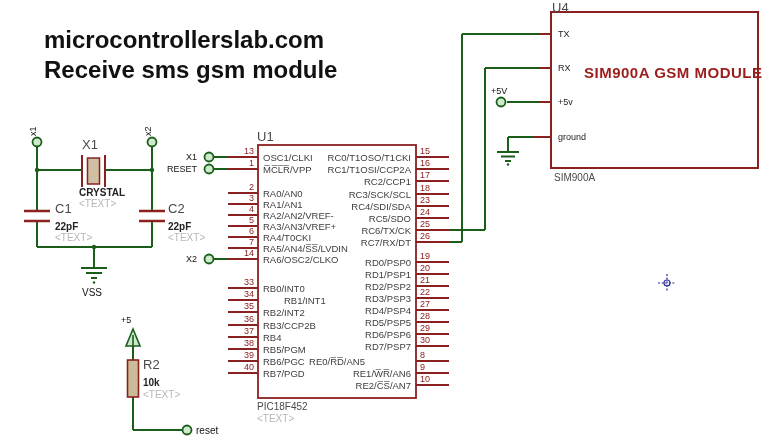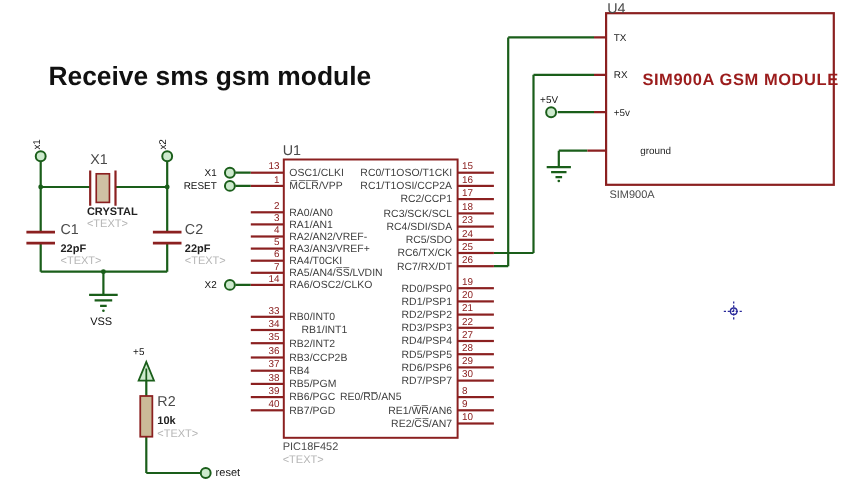--- a/index.html
+++ b/index.html
@@ -88,20 +88,21 @@
     <rect x="258" y="145" width="158" height="253" fill="#ffffff" stroke="#8b2020" stroke-width="1.8"></rect>
 
     <rect x="551" y="12" width="207" height="156" fill="#ffffff" stroke="#8b2020" stroke-width="2"></rect>
 
     <g stroke="#2a2a9a" stroke-width="1.2" fill="none">
       <circle cx="667" cy="283" r="3"></circle>
       <path d="M658 283 H676 M667 274 V292" stroke-dasharray="2 1.6"></path>
     </g>
   </svg>
 
+  <div class="txt title-line" style="left:44px;top:26px;">microcontrollerslab.com</div>
   <div class="txt title-line" style="left:44px;top:56px;">Receive sms gsm module</div>
 
   <div class="txt vert" style="left:24px;top:122px;width:18px;">x1</div>
   <div class="txt vert" style="left:139px;top:122px;width:18px;">x2</div>
   <div class="txt ref" style="left:82px;top:137px;">X1</div>
   <div class="txt val" style="left:79px;top:187px;">CRYSTAL</div>
   <div class="txt ph" style="left:79px;top:198px;">&lt;TEXT&gt;</div>
   <div class="txt ref" style="left:55px;top:201px;">C1</div>
   <div class="txt val" style="left:55px;top:221px;">22pF</div>
   <div class="txt ph" style="left:55px;top:232px;">&lt;TEXT&gt;</div>
@@ -144,21 +145,21 @@
       <div class="pin-num" style="left: 224px; top: 237px; width: 30px; text-align: right;">7</div>
       <div class="pin-name" style="left: 263px; top: 243px; width: 148px; text-align: left;">RA5/AN4/S̅S̅/LVDIN</div>
       <div class="pin-stub" style="left: 228px; top: 258px; width: 30px;"></div>
       <div class="pin-num" style="left: 224px; top: 248px; width: 30px; text-align: right;">14</div>
       <div class="pin-name" style="left: 263px; top: 254px; width: 148px; text-align: left;">RA6/OSC2/CLKO</div>
       <div class="pin-stub" style="left: 228px; top: 287px; width: 30px;"></div>
       <div class="pin-num" style="left: 224px; top: 277px; width: 30px; text-align: right;">33</div>
       <div class="pin-name" style="left: 263px; top: 283px; width: 148px; text-align: left;">RB0/INT0</div>
       <div class="pin-stub" style="left: 228px; top: 299.2px; width: 30px;"></div>
       <div class="pin-num" style="left: 224px; top: 289.2px; width: 30px; text-align: right;">34</div>
-      <div class="pin-name" style="left: 246px; top: 295.2px; width: 148px; text-align: left; padding-left: 28px;">RB1/INT1</div>
+      <div class="pin-name" style="left: 256px; top: 295.2px; width: 148px; text-align: left; padding-left: 28px;">RB1/INT1</div>
       <div class="pin-stub" style="left: 228px; top: 311.4px; width: 30px;"></div>
       <div class="pin-num" style="left: 224px; top: 301.4px; width: 30px; text-align: right;">35</div>
       <div class="pin-name" style="left: 263px; top: 307.4px; width: 148px; text-align: left;">RB2/INT2</div>
       <div class="pin-stub" style="left: 228px; top: 323.6px; width: 30px;"></div>
       <div class="pin-num" style="left: 224px; top: 313.6px; width: 30px; text-align: right;">36</div>
       <div class="pin-name" style="left: 263px; top: 319.6px; width: 148px; text-align: left;">RB3/CCP2B</div>
       <div class="pin-stub" style="left: 228px; top: 335.8px; width: 30px;"></div>
       <div class="pin-num" style="left: 224px; top: 325.8px; width: 30px; text-align: right;">37</div>
       <div class="pin-name" style="left: 263px; top: 331.8px; width: 148px; text-align: left;">RB4</div>
       <div class="pin-stub" style="left: 228px; top: 348px; width: 30px;"></div>
@@ -227,21 +228,21 @@
       <div class="pin-stub" style="left: 416px; top: 384px; width: 33px;"></div>
       <div class="pin-num" style="left: 420px; top: 374px; width: 30px; text-align: left;">10</div>
       <div class="pin-name" style="left: 263px; top: 380px; width: 148px; text-align: right;">RE2/C̅S̅/AN7</div>
     </div>
 
   <div class="txt ref" style="left:552px;top:0px;">U4</div>
   <div class="txt module-name" style="left:584px;top:64px;">SIM900A GSM MODULE</div>
   <div class="txt mod-pin" style="left:558px;top:29px;">TX</div>
   <div class="txt mod-pin" style="left:558px;top:63px;">RX</div>
   <div class="txt mod-pin" style="left:558px;top:97px;">+5v</div>
-  <div class="txt mod-pin" style="left:582px;top:132px;">ground</div>
+  <div class="txt mod-pin" style="left:558px;top:132px;">ground</div>
   <div class="txt" style="left:554px;top:172px;font-size:10px;color:#4a4a4a;">SIM900A</div>
   <div class="txt term-label" style="left:491px;top:86px;">+5V</div>
 
   <div class="txt term-label" style="left:121px;top:315px;">+5</div>
   <div class="txt ref" style="left:143px;top:357px;">R2</div>
   <div class="txt val" style="left:143px;top:377px;">10k</div>
   <div class="txt ph" style="left:143px;top:389px;">&lt;TEXT&gt;</div>
   <div class="txt term-label" style="left:196px;top:425px;font-size:10px;">reset</div>
 
 </div>

